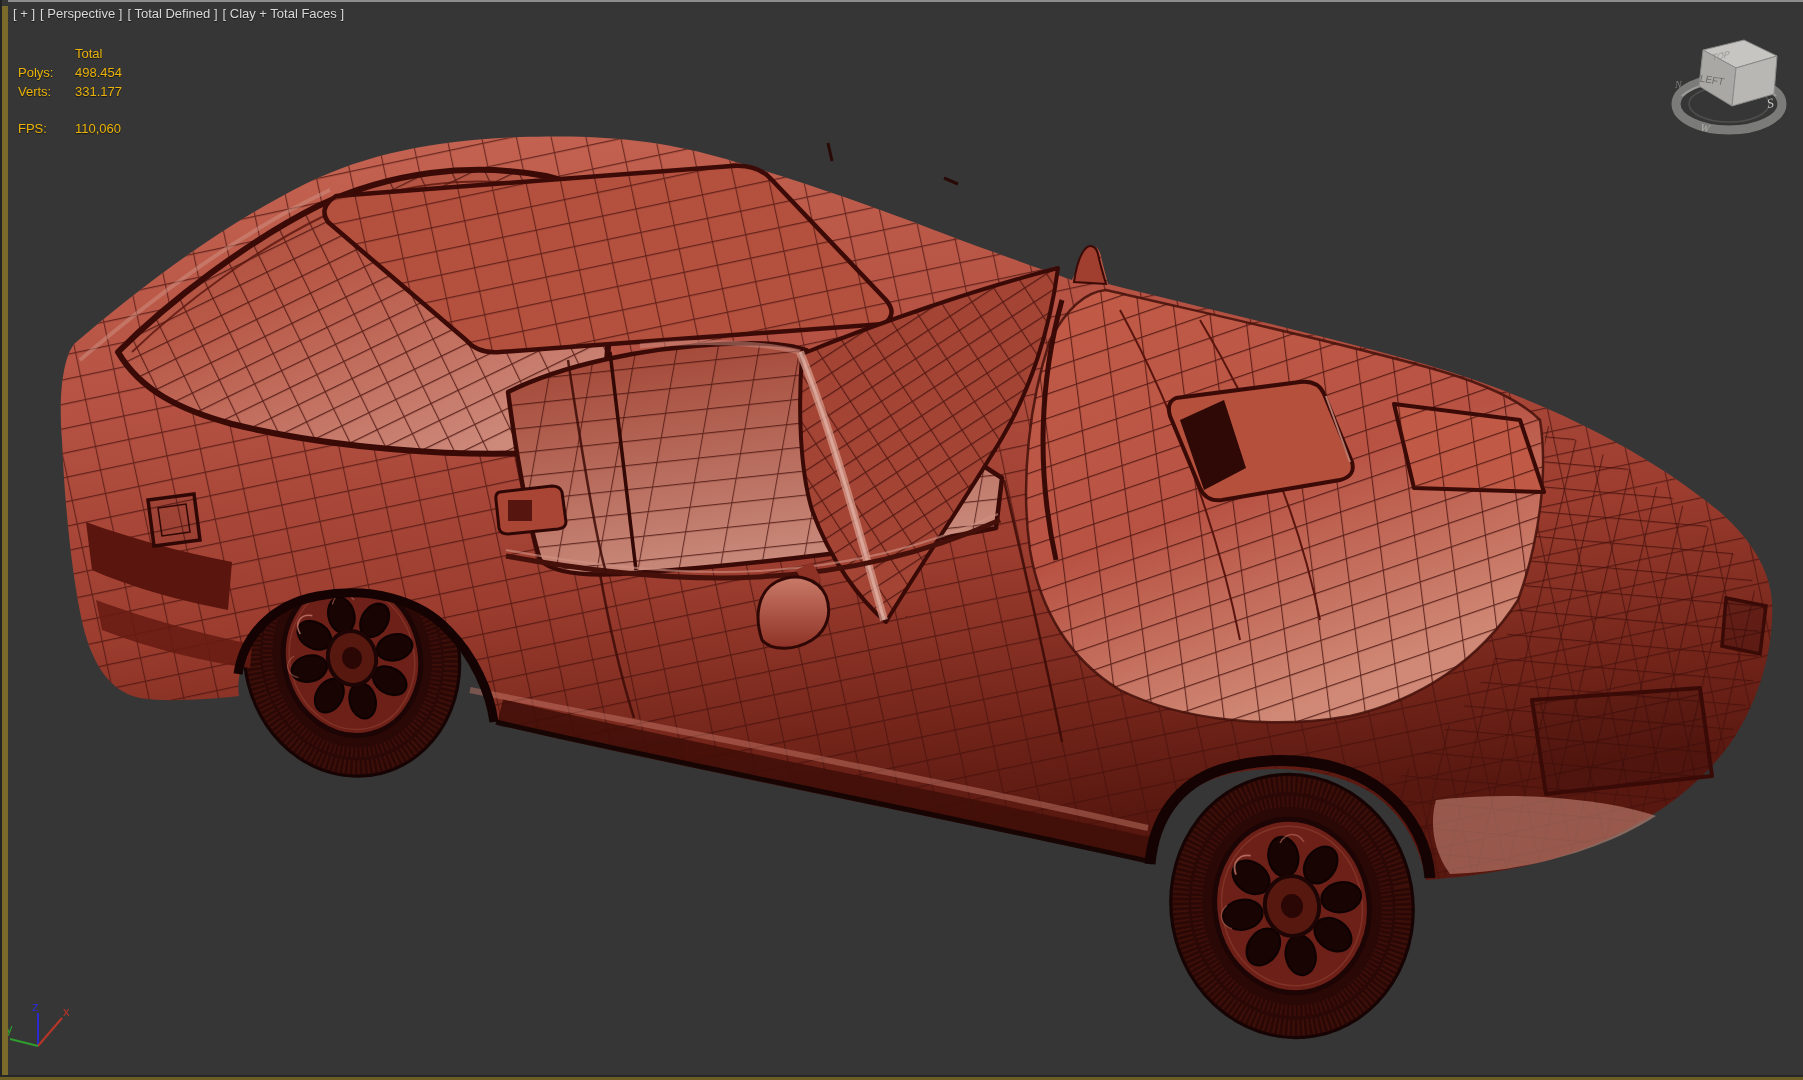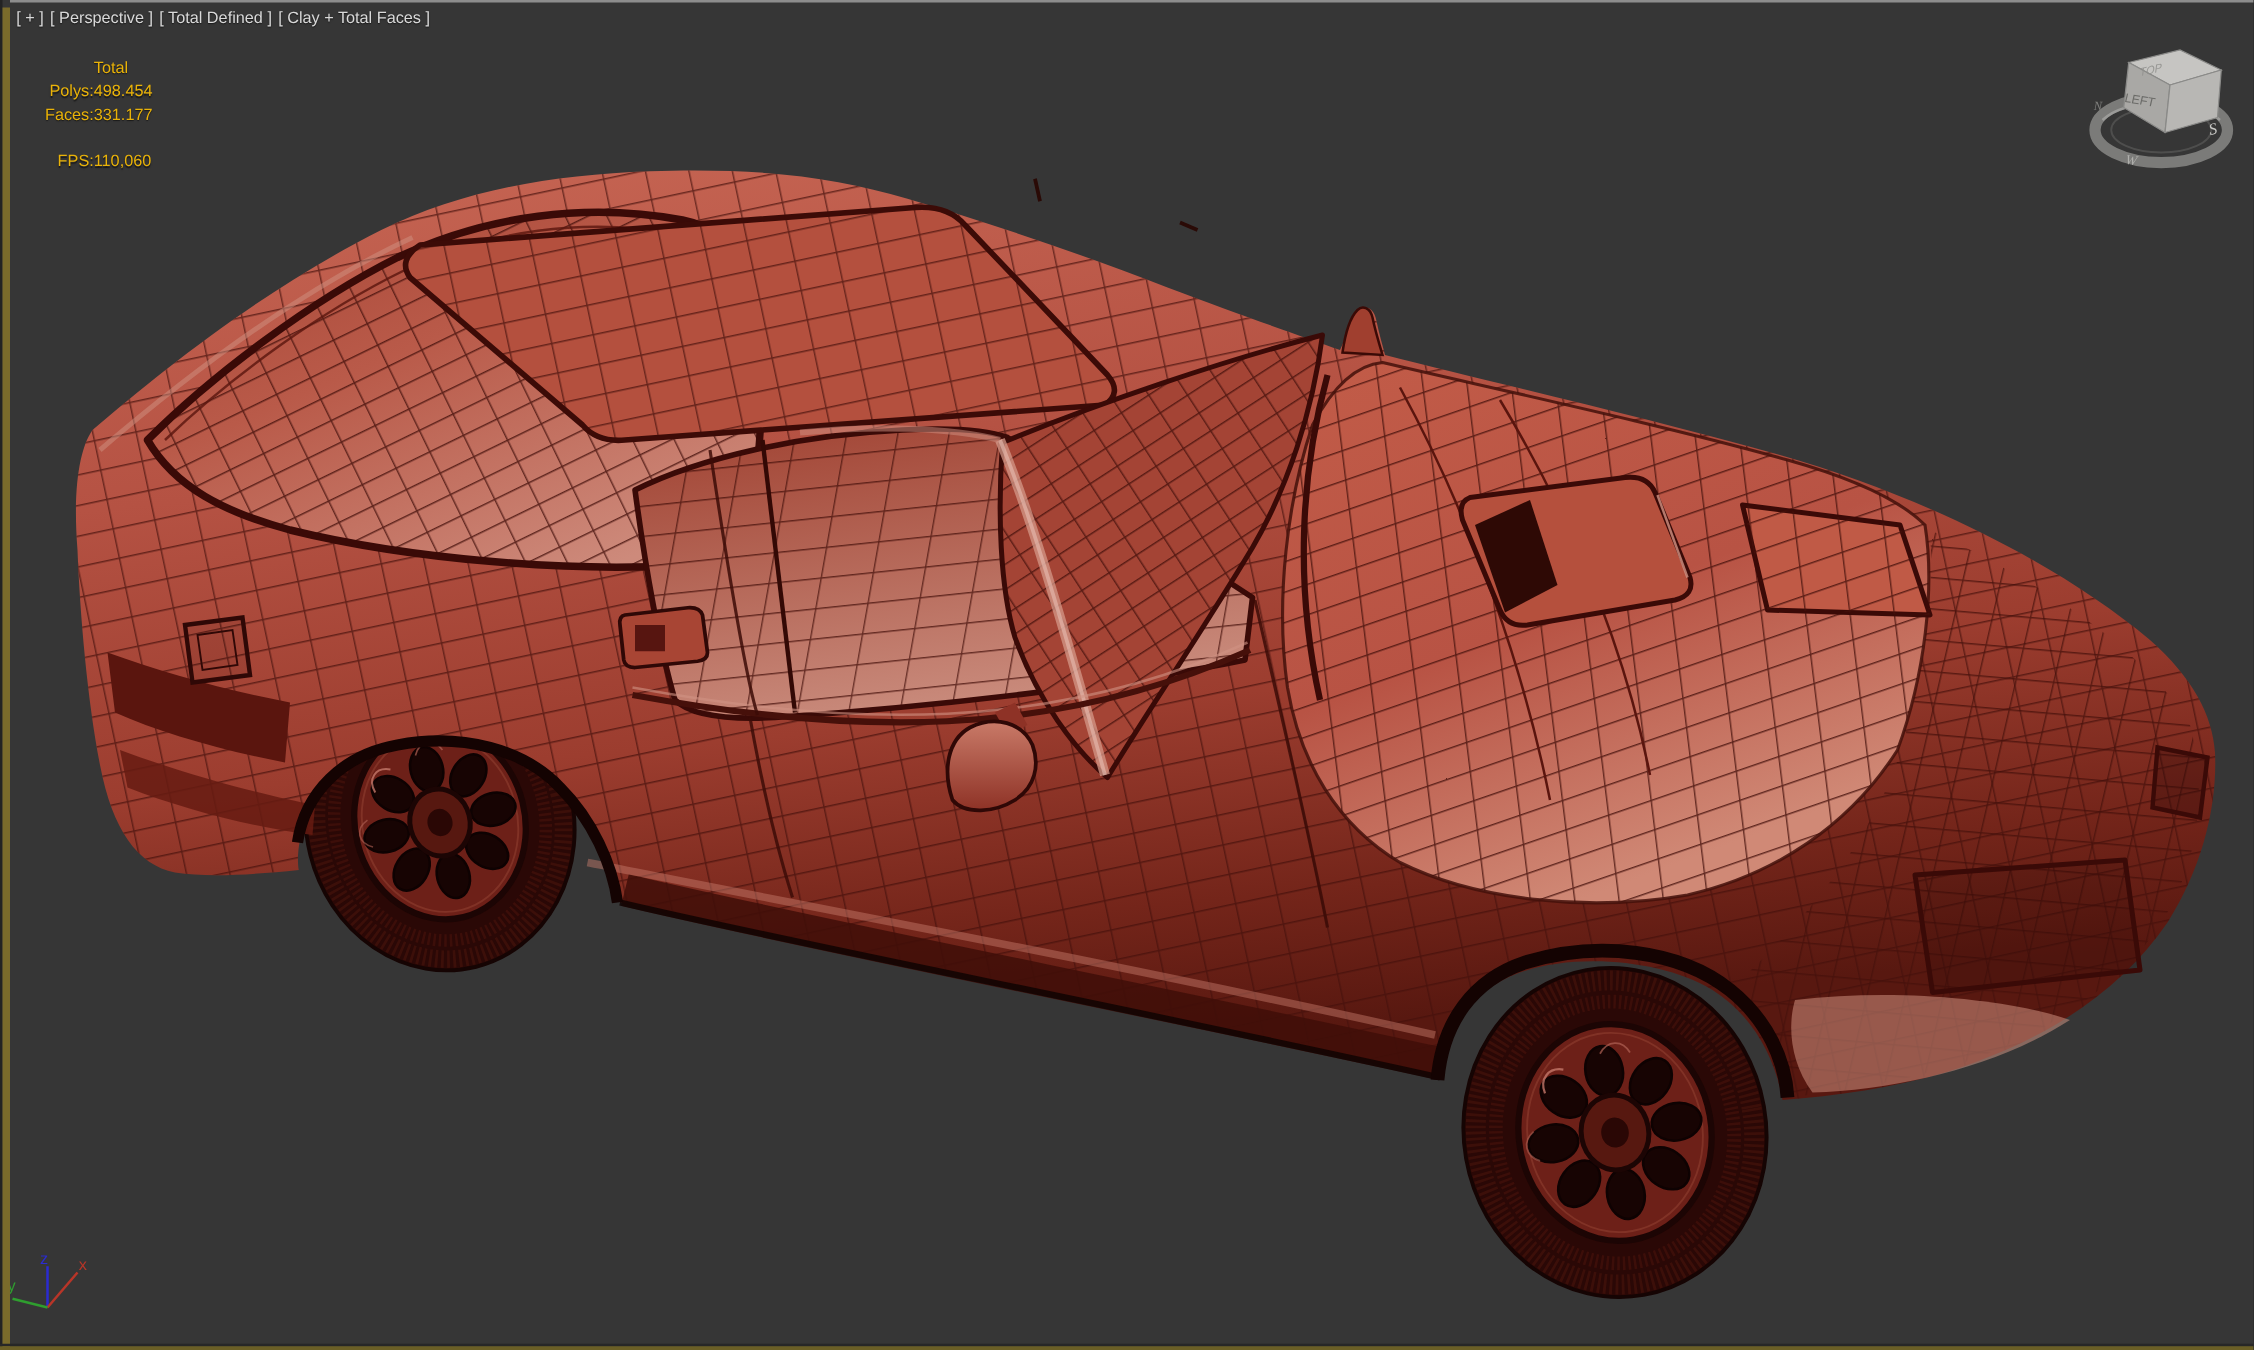--- a/index.html
+++ b/index.html
@@ -17,21 +17,21 @@
   
   .vp-label{
     position:absolute;left:13px;top:6px;color:#d9d9d9;font-size:13px;
     display:flex;gap:5px;white-space:pre;text-shadow:0 1px 1px rgba(0,0,0,.6);
   }
   .vp-label span{cursor:default;}
   
   .stats{position:absolute;left:18px;top:44px;color:#eab308;font-size:13px;
          text-shadow:0 1px 1px rgba(0,0,0,.6);}
   .srow{display:flex;line-height:19px;}
-  .slabel{width:57px;text-align:right;}
+  .slabel{width:57px;}
   .sgap{height:18px;}
   
   .viewcube-svg{position:absolute;left:1660px;top:30px;}
   .axis-svg{position:absolute;left:0px;top:995px;}
 </style>
 </head>
 <body>
 
 <div class="viewport">
 
@@ -371,21 +371,21 @@
   <div class="stats">
     <div class="srow">
       <span class="slabel"></span>
       <span class="sval">Total</span>
     </div>
     <div class="srow">
       <span class="slabel">Polys:</span>
       <span class="sval">498.454</span>
     </div>
     <div class="srow">
-      <span class="slabel">Faces:</span>
+      <span class="slabel">Verts:</span>
       <span class="sval">331.177</span>
     </div>
     <div class="sgap"></div>
     <div class="srow">
       <span class="slabel">FPS:</span>
       <span class="sval">110,060</span>
     </div>
   </div>
 
   <svg class="viewcube-svg" width="143" height="120" viewBox="0 0 143 120">

